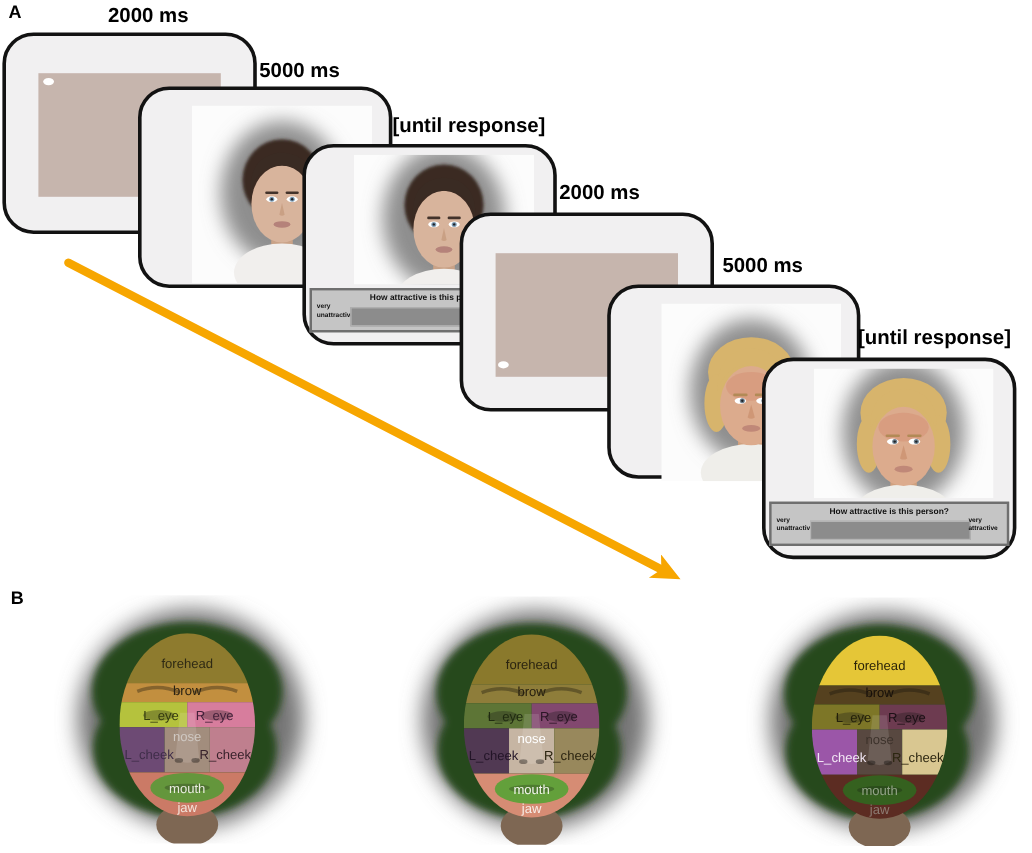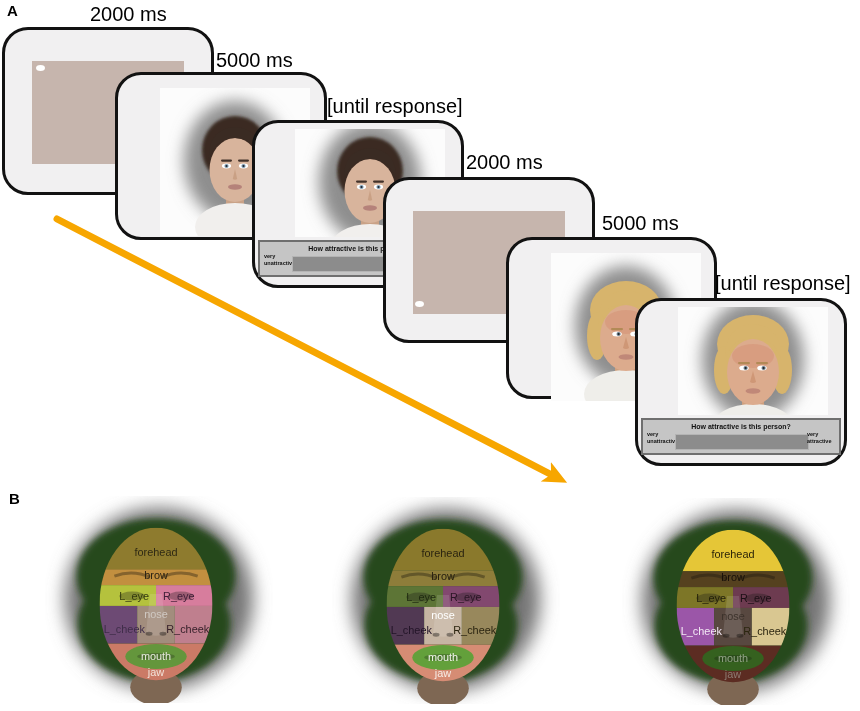--- a/index.html
+++ b/index.html
@@ -19,21 +19,21 @@
   .photo-lg svg,.photo-sm svg{display:block;width:100%;height:100%;}
   .rating-panel{position:absolute;left:3px;top:117px;width:200px;height:37px;
         background:#c5c5c5;border:2px solid #6f6f6f;box-sizing:border-box;}
   .rq{position:absolute;left:0;right:0;top:3px;text-align:center;
         font-size:7px;font-weight:bold;color:#111;}
   .rlab{position:absolute;font-size:5.5px;font-weight:bold;color:#111;line-height:1.2;width:30px;}
   .rlab.left{left:4px;top:11px;}
   .rlab.right{right:2px;top:11px;}
   .rslider{position:absolute;left:32px;top:14px;width:134px;height:16px;
         background:#8c8c8c;border:1px solid #b4b4b4;box-sizing:border-box;}
-  .timing-label{position:absolute;font-size:20px;font-weight:normal;color:#000;
+  .timing-label{position:absolute;font-size:17px;font-weight:bold;color:#000;
         white-space:nowrap;z-index:60;}
   #arrow-svg{position:absolute;left:0;top:0;width:860px;height:711px;z-index:5;pointer-events:none;}
   .face-map{position:absolute;width:228px;height:207px;}
   .face-map svg{display:block;width:100%;height:100%;}
 </style>
 </head>
 <body>
 
 <div id="stage">
   <div id="labelA" class="panel-label">A</div>

